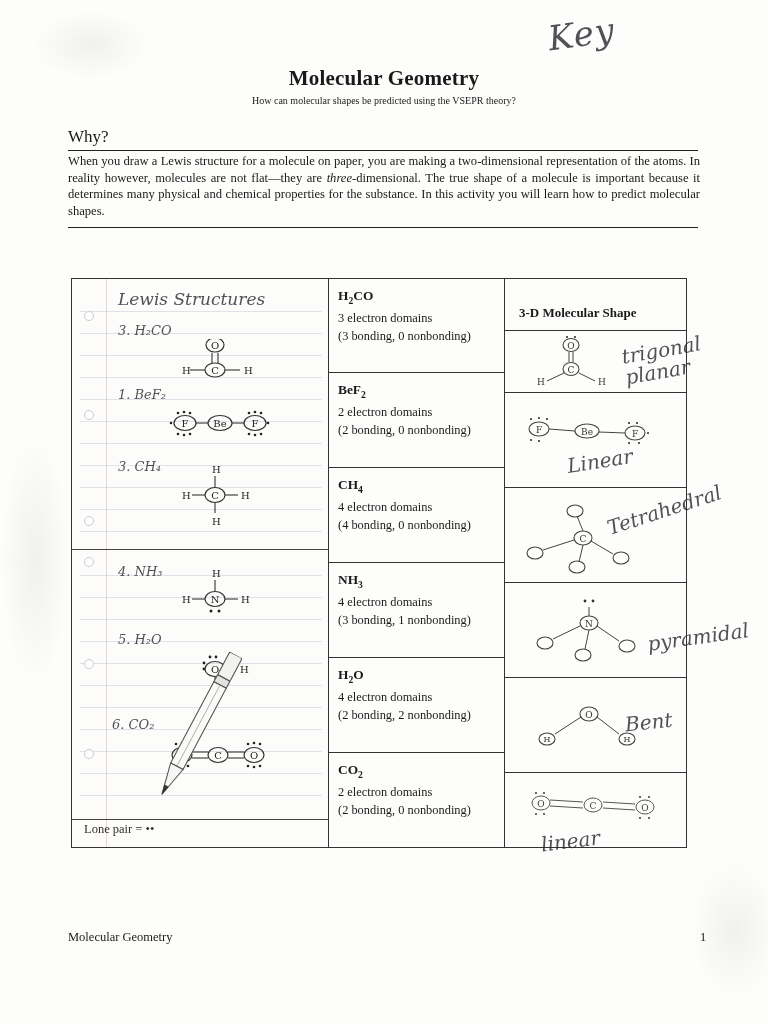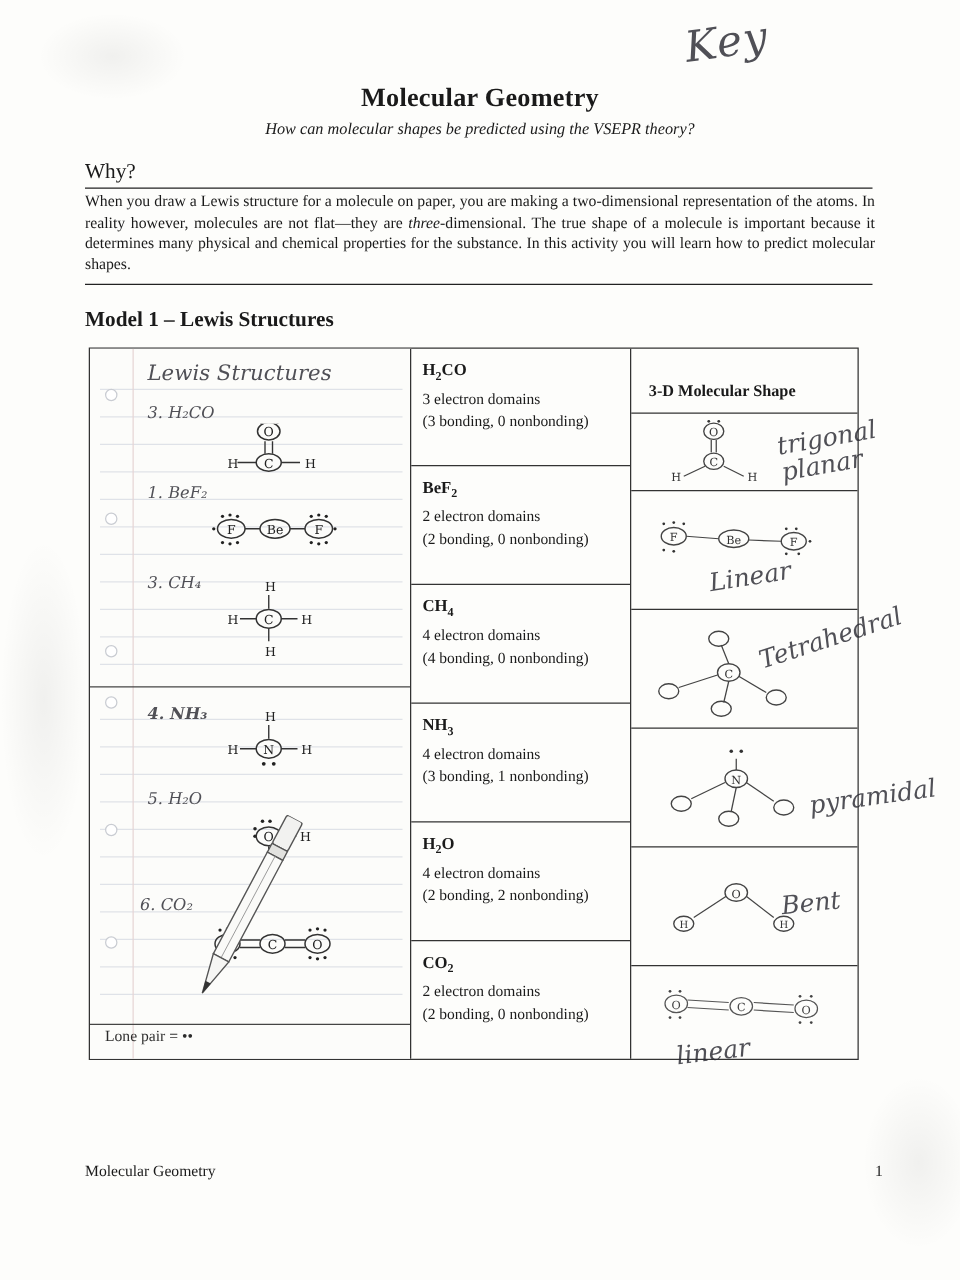--- a/index.html
+++ b/index.html
@@ -49,22 +49,21 @@
     text-align: center;
     font-size: 21px;
     font-weight: bold;
     letter-spacing: 0.2px;
   }
   .doc-subtitle {
     position: absolute;
     left: 0; right: 0;
     top: 95px;
     text-align: center;
-    font-size: 13px;
-    font-style: italic;
+    font-size: 10px;
   }
 
   
   .why-head {
     position: absolute;
     left: 68px;
     top: 127px;
     font-size: 17px;
     font-weight: normal;
   }
@@ -261,21 +260,20 @@
   <div class="doc-title">Molecular Geometry</div>
   <div class="doc-subtitle">How can molecular shapes be predicted using the VSEPR theory?</div>
 
   <div class="why-head">Why?</div>
   <div class="rule top"></div>
   <div class="why-body">
     <span>When you draw a Lewis structure for a molecule on paper, you are making a two-dimensional representation of the atoms. In reality however, molecules are not flat—they are </span><i>three</i><span>-dimensional. The true shape of a molecule is important because it determines many physical and chemical properties for the substance. In this activity you will learn how to predict molecular shapes.</span>
   </div>
   <div class="rule bottom"></div>
 
-  <div class="model-head">Model 1 – Lewis Structures</div>
 
   <div class="table-wrap">
 
     <div class="notebook">
       <div class="nb-lines">
         <div class="nb-line" style="top:32px"></div>
         <div class="nb-line" style="top:54px"></div>
         <div class="nb-line" style="top:76px"></div>
         <div class="nb-line" style="top:98px"></div>
         <div class="nb-line" style="top:120px"></div>
@@ -362,21 +360,21 @@
         <ellipse cx="65" cy="34" rx="10" ry="7.5" fill="none" stroke="#333" stroke-width="1.2"></ellipse>
         <text x="65" y="38" font-size="10" text-anchor="middle" font-family="DejaVu Serif, serif" fill="#222">C</text>
         <line x1="55" y1="34" x2="42" y2="34" stroke="#333" stroke-width="1.1"></line>
         <line x1="75" y1="34" x2="88" y2="34" stroke="#333" stroke-width="1.1"></line>
         <text x="32" y="38" font-size="10" font-family="DejaVu Serif, serif" fill="#222">H</text>
         <text x="91" y="38" font-size="10" font-family="DejaVu Serif, serif" fill="#222">H</text>
         <line x1="65" y1="42" x2="65" y2="52" stroke="#333" stroke-width="1.1"></line>
         <text x="62" y="64" font-size="10" font-family="DejaVu Serif, serif" fill="#222">H</text>
       </svg>
 
-      <div class="nb-item handwriting" style="left:46px; top:285px;font-weight:bold;">4. NH₃</div>
+      <div class="nb-item handwriting" style="left:46px; top:285px;">4. NH₃</div>
       <svg style="position:absolute;left:78px;top:286px;" width="130" height="66" viewBox="0 0 130 66">
         <text x="62" y="12" font-size="10" font-family="DejaVu Serif, serif" fill="#222">H</text>
         <line x1="65" y1="15" x2="65" y2="26" stroke="#333" stroke-width="1.1"></line>
         <ellipse cx="65" cy="34" rx="10" ry="7.5" fill="none" stroke="#333" stroke-width="1.2"></ellipse>
         <text x="65" y="38" font-size="10" text-anchor="middle" font-family="DejaVu Serif, serif" fill="#222">N</text>
         <line x1="55" y1="34" x2="42" y2="34" stroke="#333" stroke-width="1.1"></line>
         <line x1="75" y1="34" x2="88" y2="34" stroke="#333" stroke-width="1.1"></line>
         <text x="32" y="38" font-size="10" font-family="DejaVu Serif, serif" fill="#222">H</text>
         <text x="91" y="38" font-size="10" font-family="DejaVu Serif, serif" fill="#222">H</text>
         <circle cx="61" cy="46" r="1.5" fill="#222"></circle>

